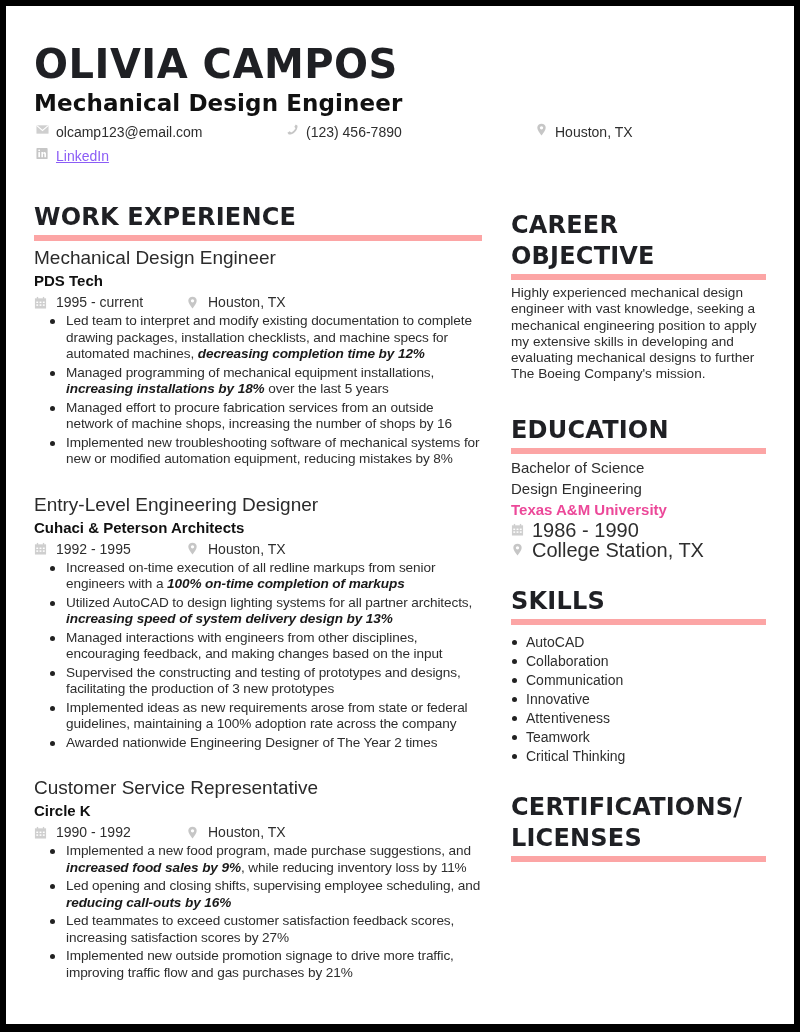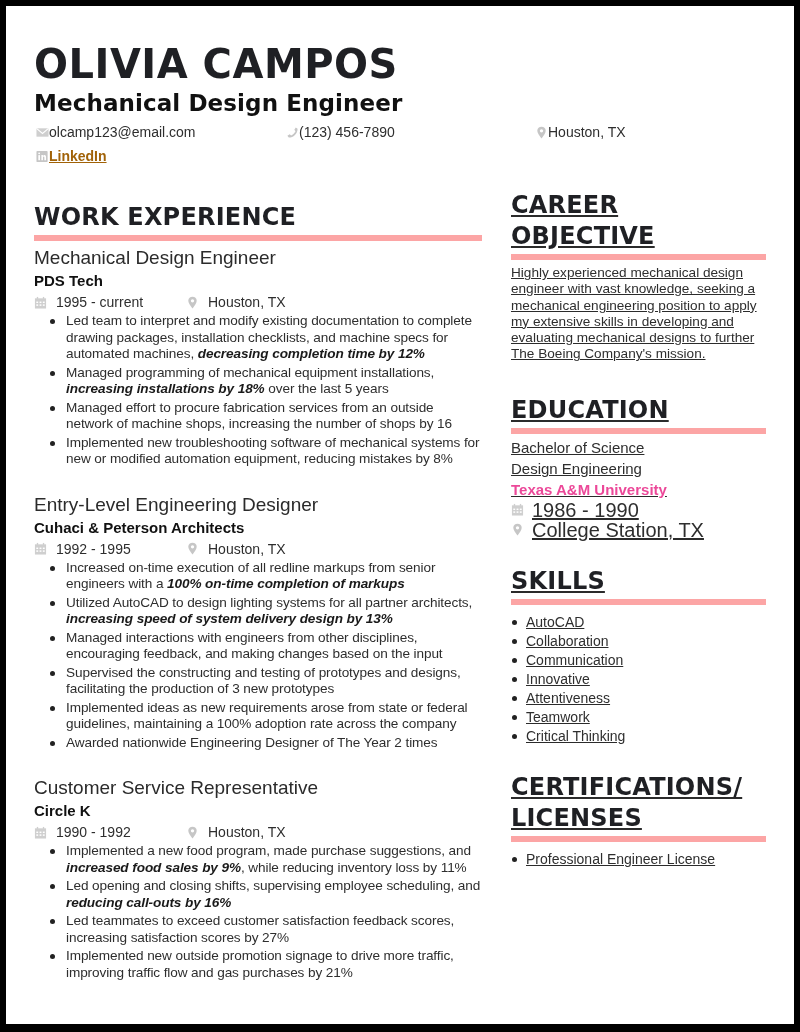--- a/index.html
+++ b/index.html
@@ -15,28 +15,28 @@
       font-family: "DejaVu Sans", sans-serif; font-weight: bold;
       font-size: 40px; letter-spacing: 0.5px; color: #1f2024; line-height: 48px;
     }
     .role {
       position: absolute; left: 28px; top: 82px;
       font-family: "DejaVu Sans", sans-serif; font-weight: bold;
       font-size: 23px; color: #111; line-height: 30px; letter-spacing: 0.1px;
     }
     .contact {
       position: absolute; font-size: 14px; color: #2e2e2e; line-height: 18px;
-      display: flex; align-items: center; 
-    }
-    .contact a { color: #a16207; text-decoration: underline; font-weight: bold; }
+      display: flex; gap: 7px;
+    }
+    .contact a { color: #8b5cf6; text-decoration: underline; }
     .ico { display: inline-block; width: 13px; height: 13px; flex: none; }
     .ico svg { width: 13px; height: 13px; display: block; }
 
     .col-left { position: absolute; left: 28px; top: 196px; width: 448px; }
-    .col-right { position: absolute; left: 505px; top: 184px; width: 255px; text-decoration: underline; }
+    .col-right { position: absolute; left: 505px; top: 204px; width: 255px; }
 
     .sec-title {
       font-family: "DejaVu Sans", sans-serif; font-weight: bold;
       font-size: 24px; line-height: 31px; color: #1f2024; letter-spacing: 0.2px;
       border-bottom: 6px solid #fca5a5; padding-bottom: 2px;
     }
     .job { margin-top: 4px; }
     .job + .job { margin-top: 24px; }
     .job-title { font-size: 19px; line-height: 26px; color: #2b2b2b; }
     .company { font-size: 15px; font-weight: bold; color: #111; line-height: 20px; }
@@ -297,18 +297,15 @@
           <li>Teamwork</li>
           <li>Critical Thinking</li>
         </ul>
     </div>
 
     <div class="rsec" style="margin-top:26px;">
       <div class="sec-title">
         <span>CERTIFICATIONS/</span><br>
         <span>LICENSES</span>
       </div>
-      <ul class="skills" id="cert-list">
-          <li>Professional Engineer License</li>
-        </ul>
     </div>
   </div>
 </div>
 
 </body></html>

